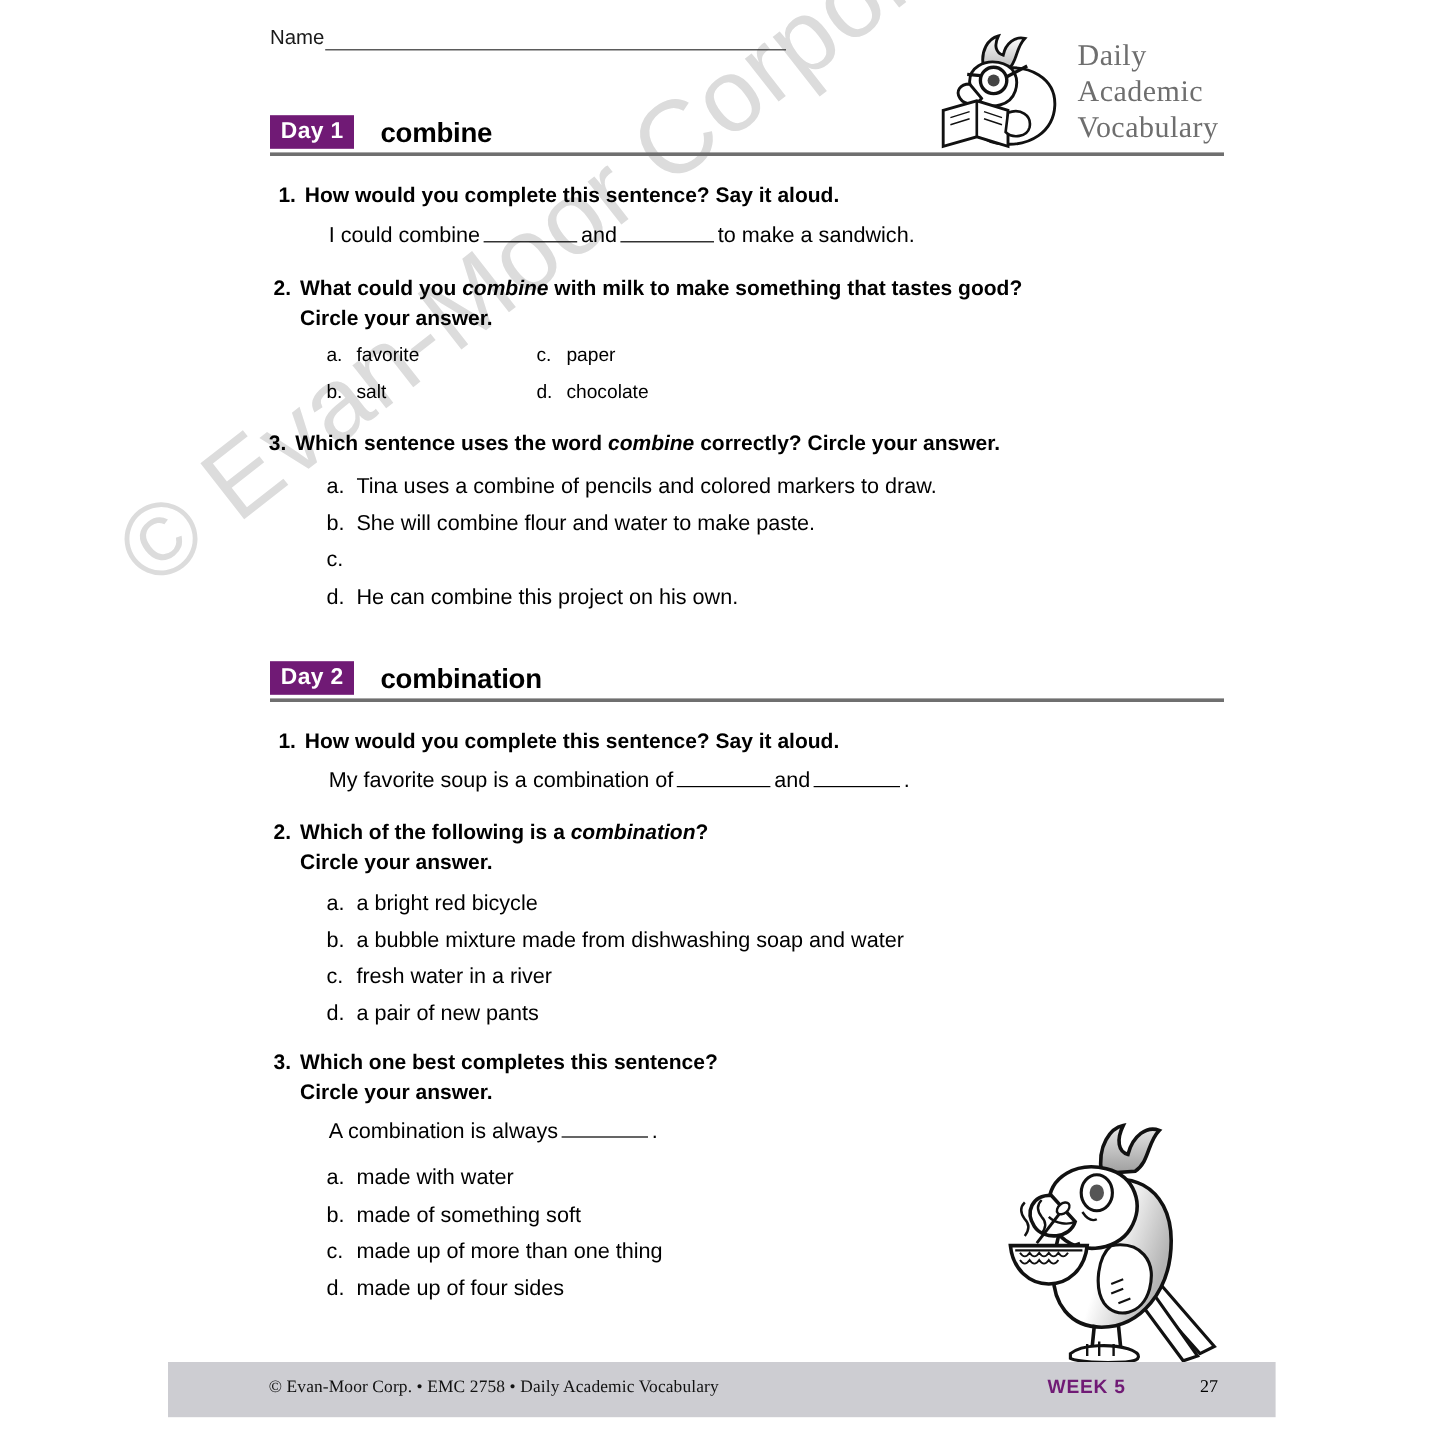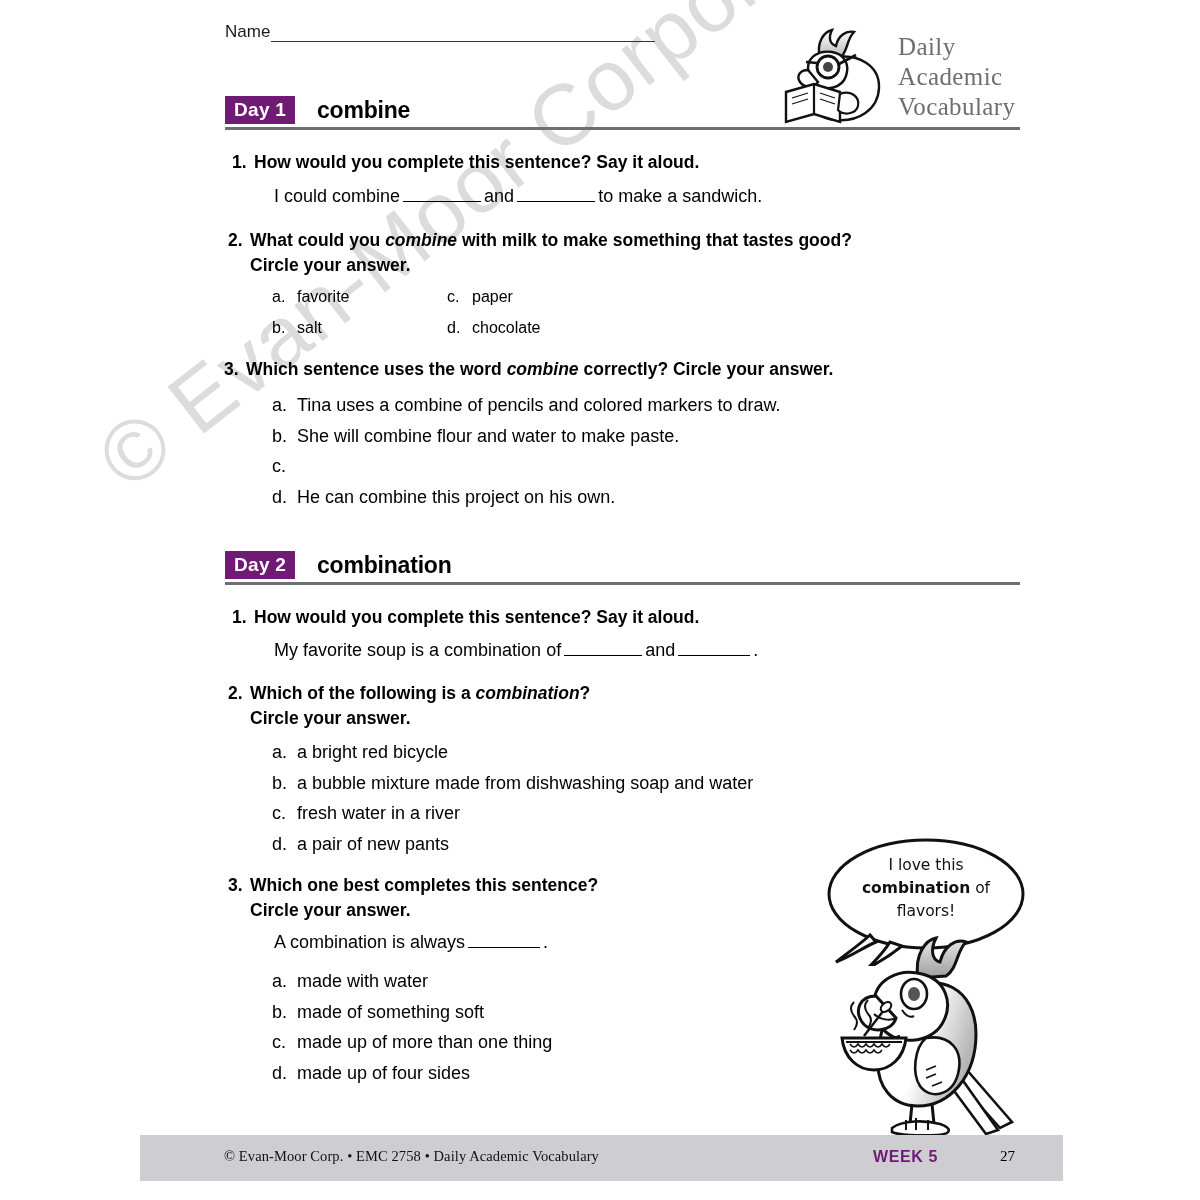--- a/index.html
+++ b/index.html
@@ -436,32 +436,20 @@
       <div class="opt-row">
           <span class="opt-letter">c.</span>
           <span class="opt-text">made up of more than one thing</span>
         </div>
       <div class="opt-row">
           <span class="opt-letter">d.</span>
           <span class="opt-text">made up of four sides</span>
         </div>
     </div>
 
-    <div class="bubble-wrap">
-      <svg viewBox="0 0 215 130" width="215" height="130" aria-hidden="true">
-        <ellipse cx="108" cy="58" rx="97" ry="54" fill="#ffffff" stroke="#111" stroke-width="3"></ellipse>
-        <path d="M52 99 C40 110, 28 118, 18 126 C34 120, 44 112, 58 106 Z" fill="#ffffff" stroke="#111" stroke-width="3"></path>
-        <path d="M72 106 C66 116, 58 124, 50 132 C62 126, 74 118, 84 110 Z" fill="#ffffff" stroke="#111" stroke-width="3"></path>
-      </svg>
-      <div class="bubble-text">
-        <div>I love this</div>
-        <div><b>combination</b><span> of</span></div>
-        <div>flavors!</div>
-      </div>
-    </div>
 
     <div class="mascot">
       <svg viewBox="0 0 200 210" width="200" height="210" aria-hidden="true">
         <defs>
           <linearGradient id="bodyg" x1="0" y1="0" x2="1" y2="0.4">
             <stop offset="0%" stop-color="#ffffff"></stop>
             <stop offset="55%" stop-color="#ffffff"></stop>
             <stop offset="100%" stop-color="#b5b5b5"></stop>
           </linearGradient>
           <linearGradient id="crestg2" x1="0" y1="0" x2="0" y2="1">

